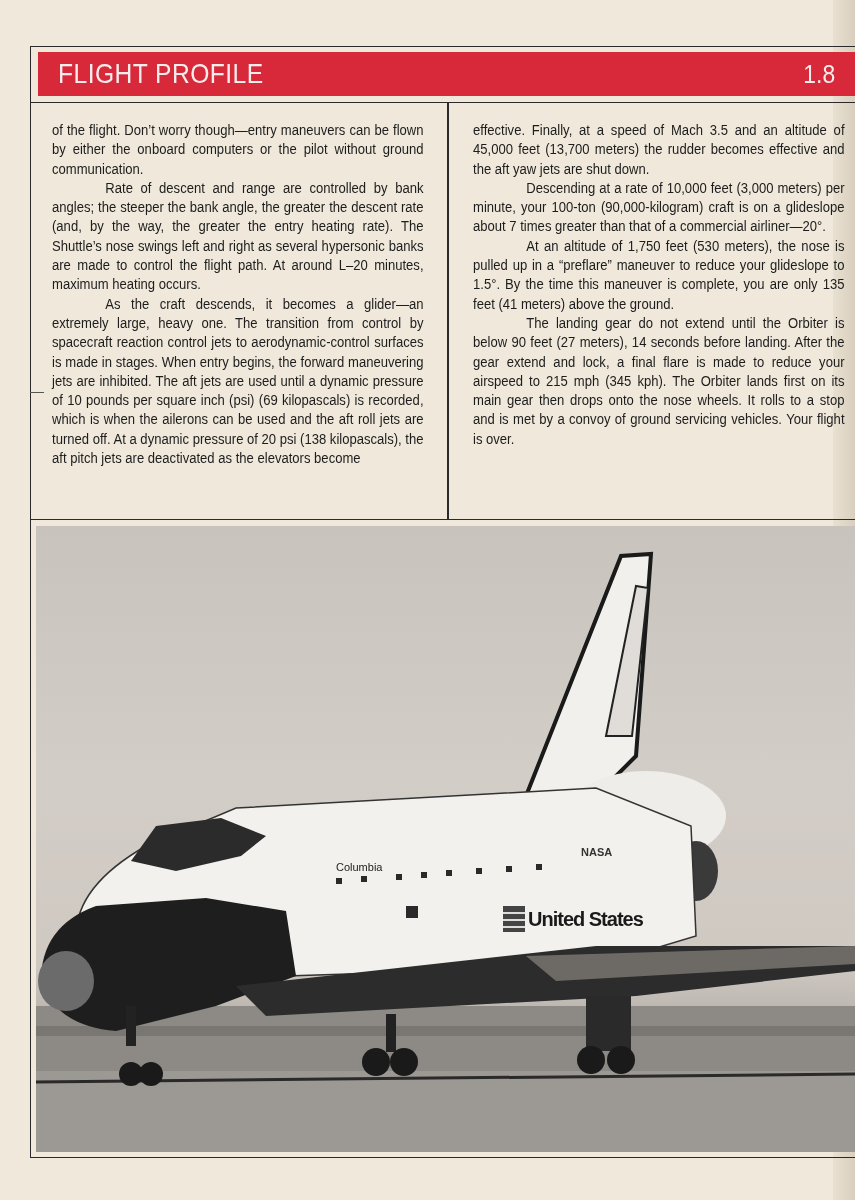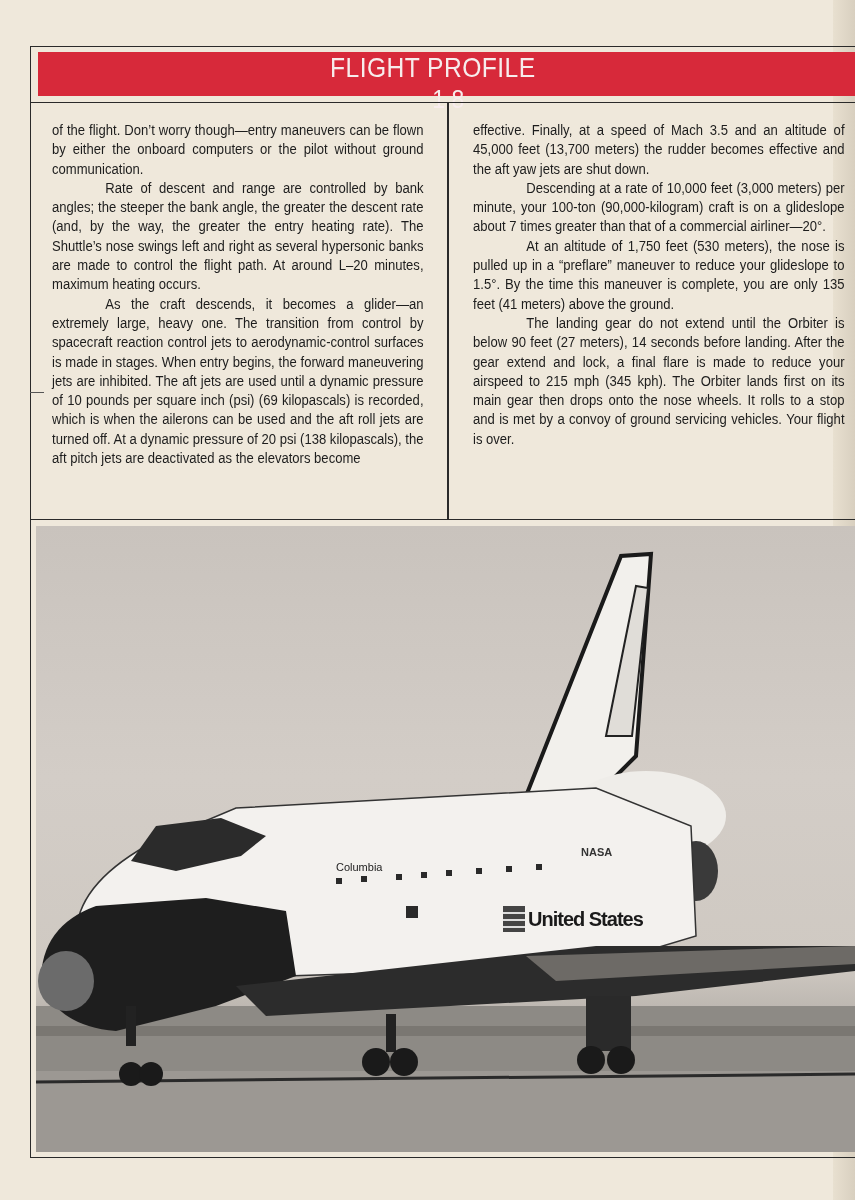--- a/index.html
+++ b/index.html
@@ -16,21 +16,21 @@
   .frame {
     position:absolute; left:30px; top:46px; width:830px; height:1112px;
     border:1.5px solid #2a2a2a; border-right:none;
     box-sizing:border-box;
   }
   .header-bar {
     position:absolute; left:38px; top:52px; width:817px; height:44px;
     background:#d7293a;
     color:#f7ecec;
     display:flex; align-items:center; justify-content:space-between;
-    box-sizing:border-box; padding:0 20px 0 20px;flex-direction:column;
+    box-sizing:border-box; padding:0 20px 0 20px;
   }
   .header-title {
     font-family:"Liberation Sans Narrow","Liberation Sans", sans-serif;
     font-size:28px; letter-spacing:0.5px; transform:scaleX(0.88); transform-origin:left center;
     font-weight:400;
   }
   .header-num {
     font-size:26px; transform:scaleX(0.88); transform-origin:right center;
   }
   .text-area {

